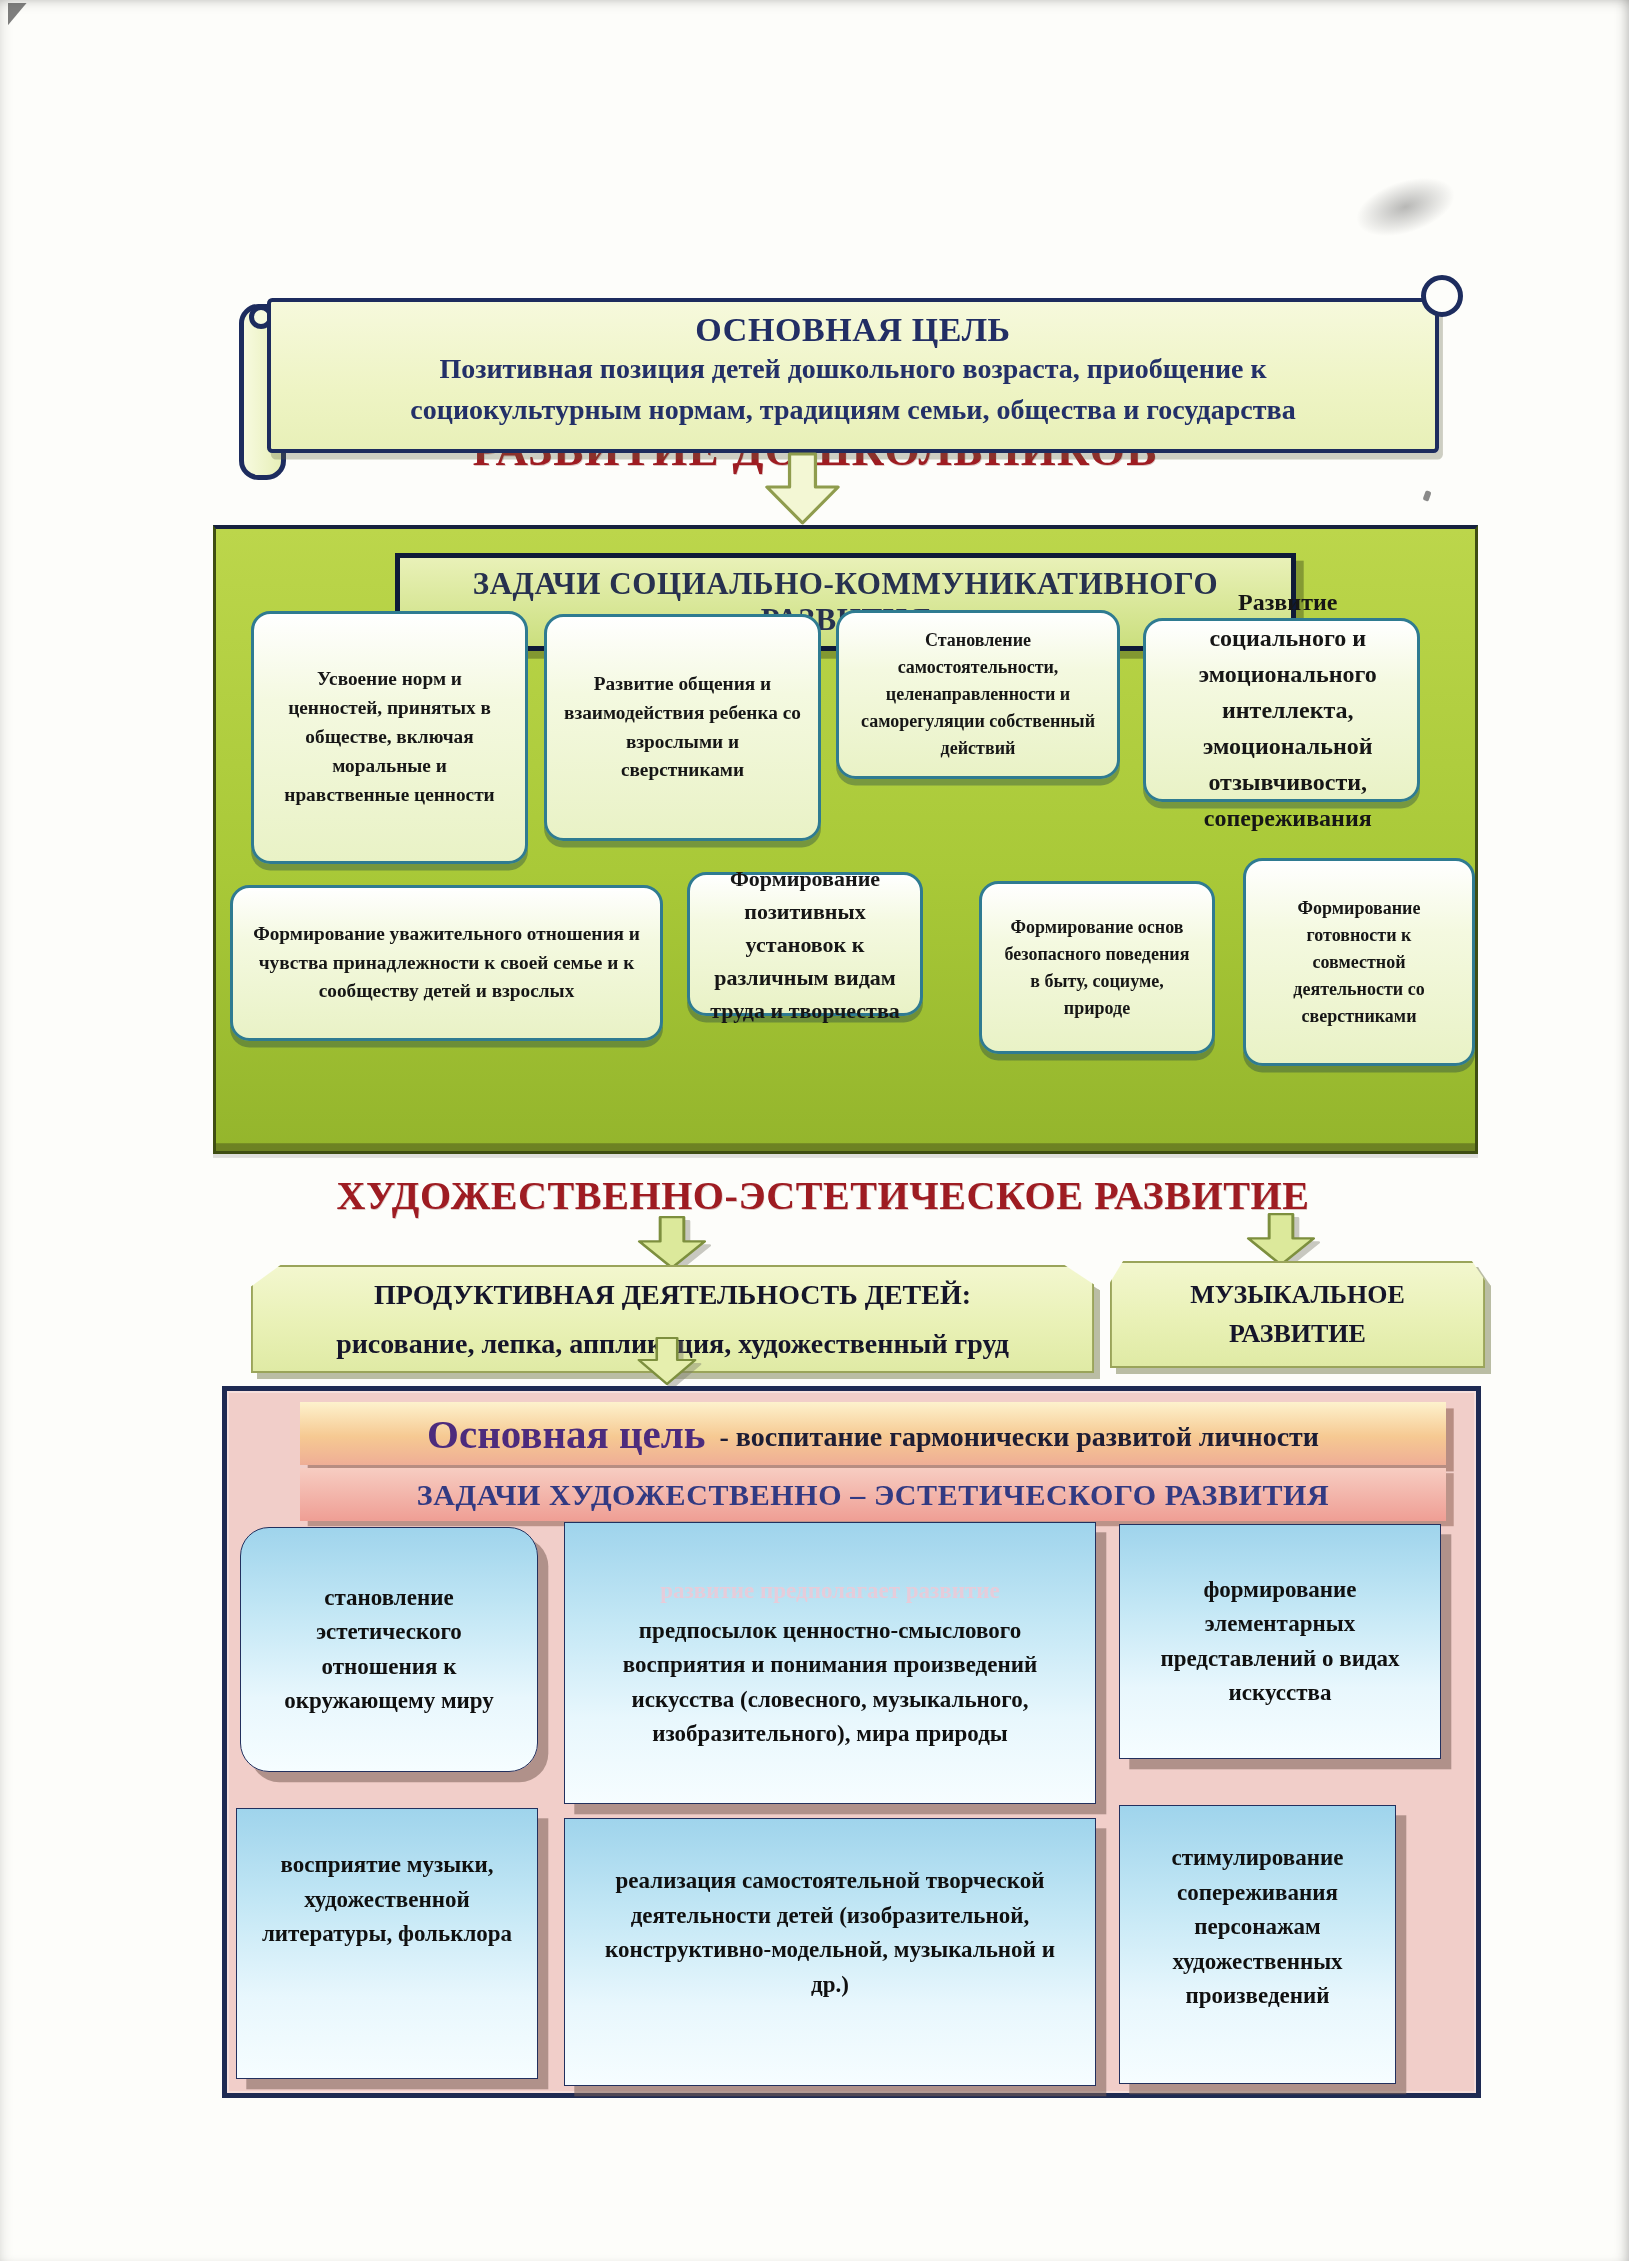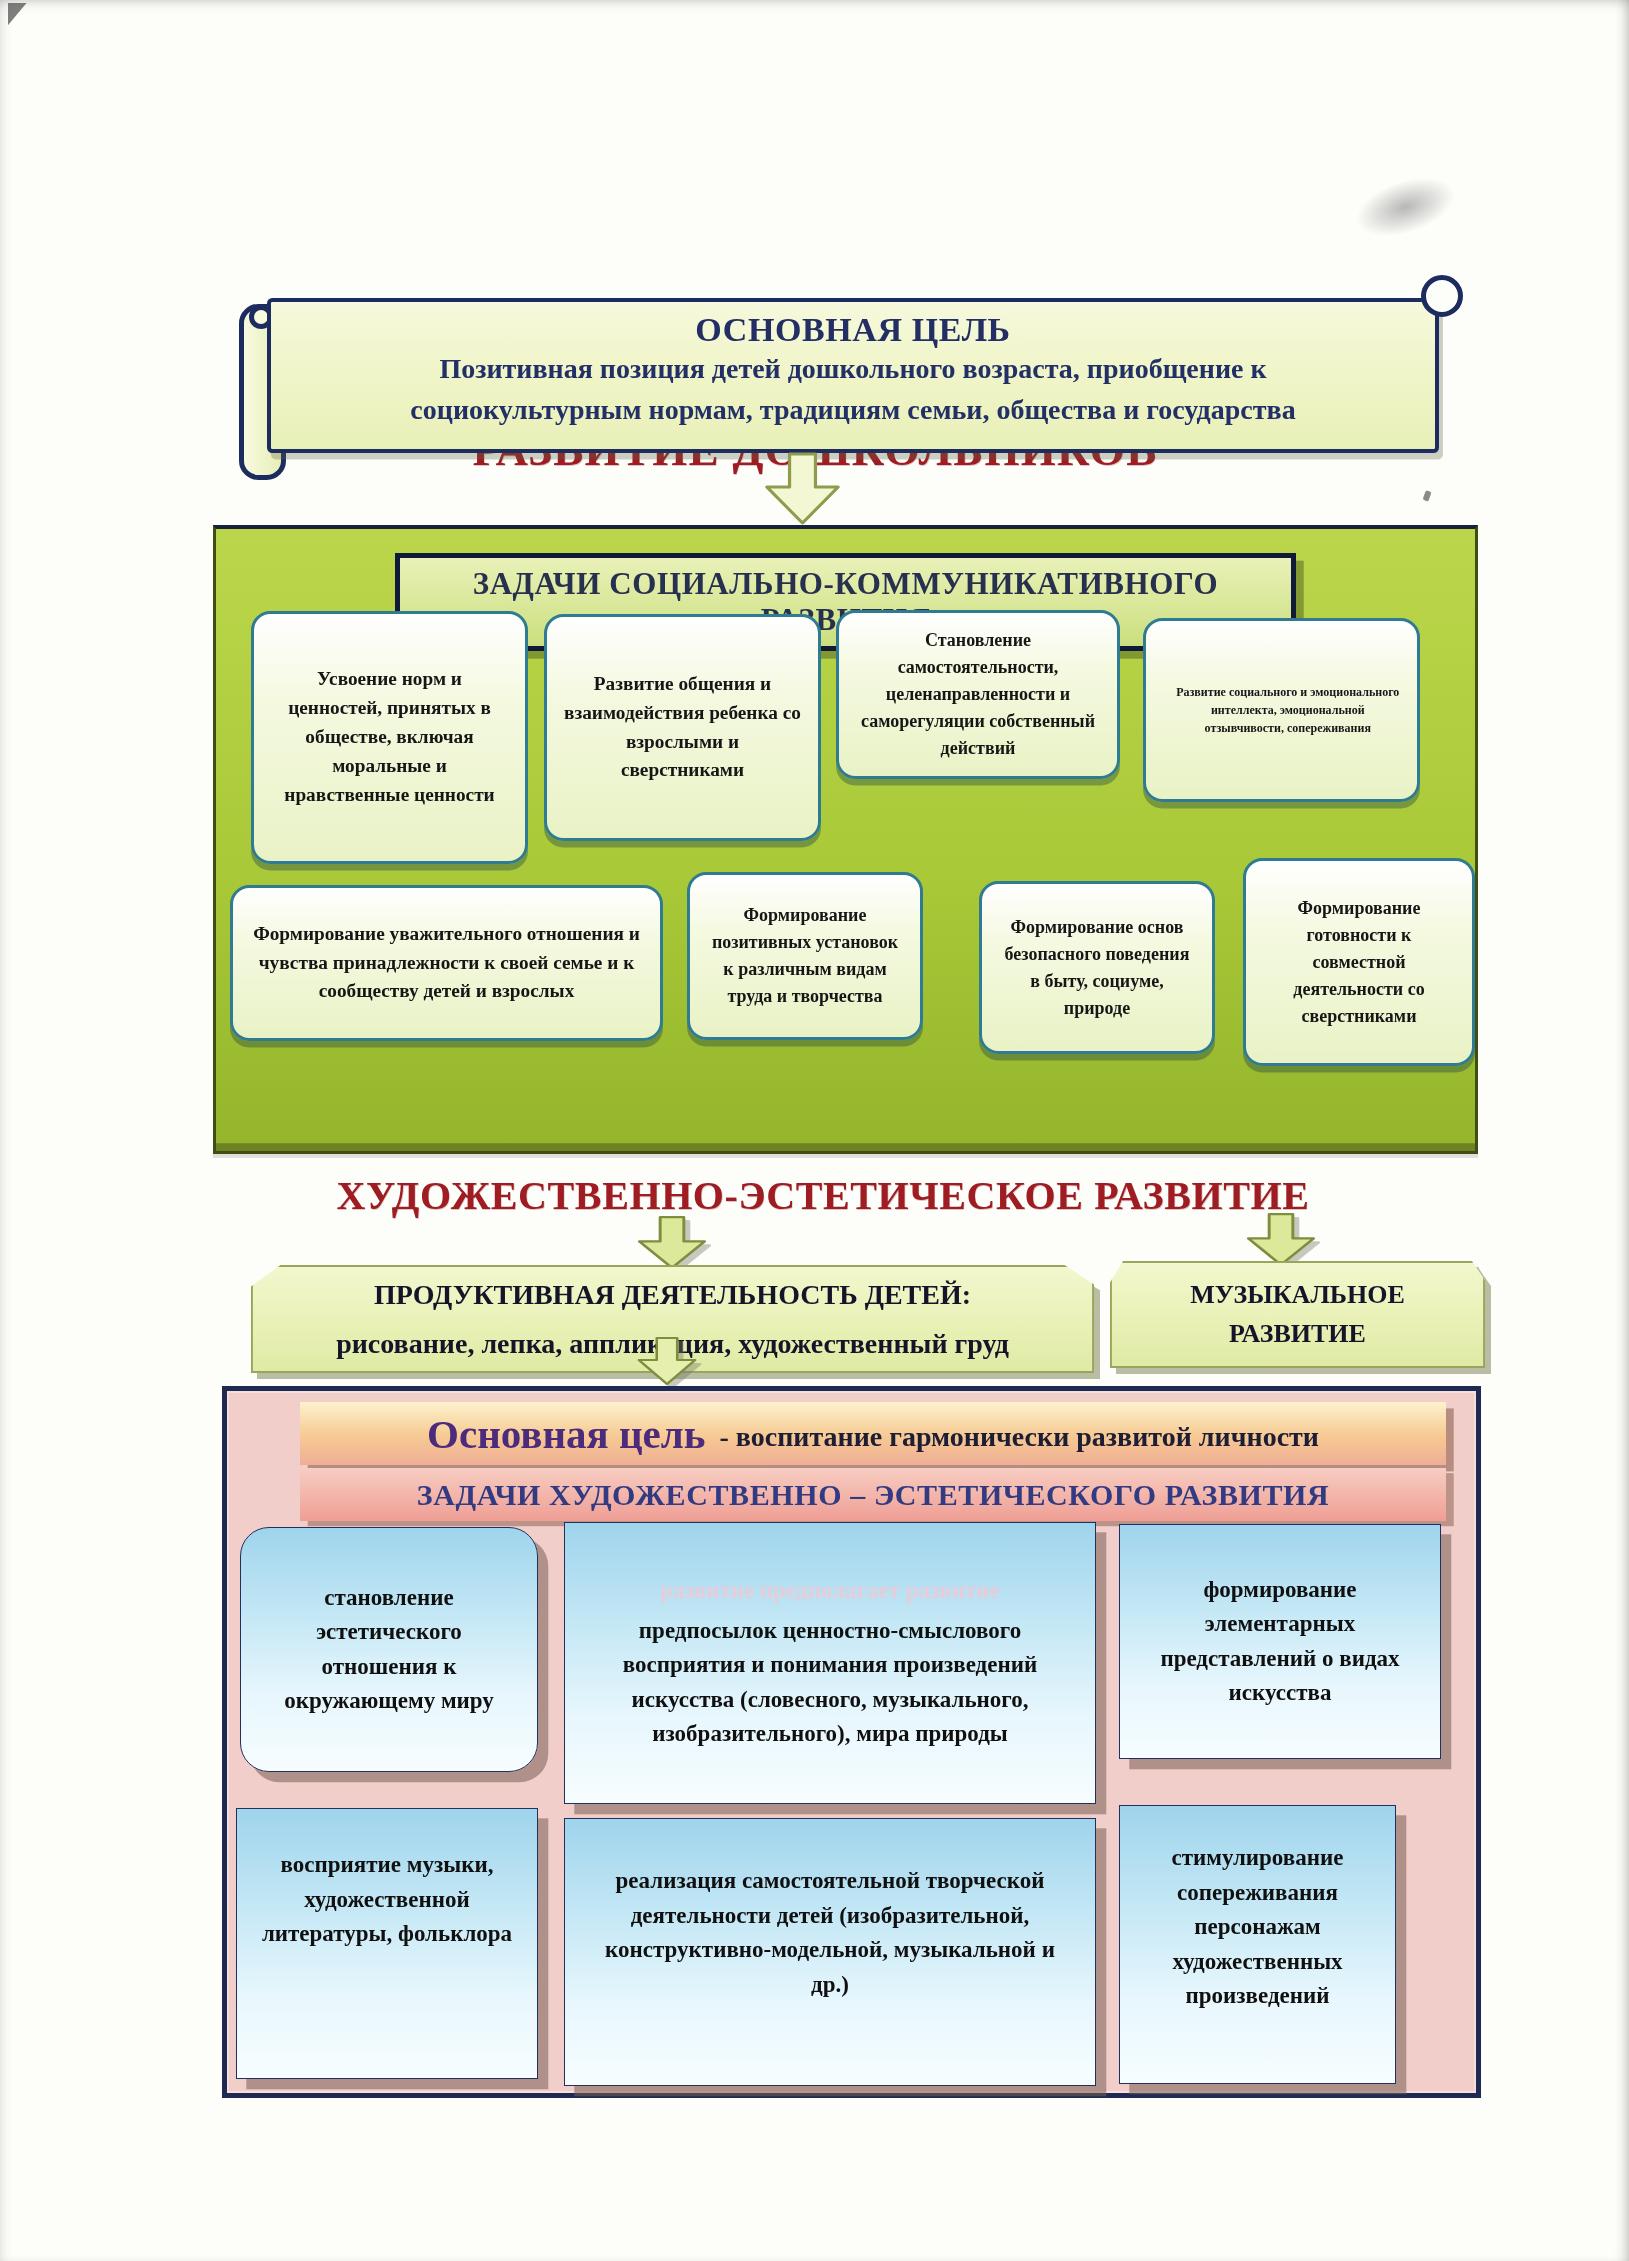--- a/index.html
+++ b/index.html
@@ -157,23 +157,23 @@
       <path d="M34 4 h32 v44 h28 L50 96 L6 48 h28 Z" fill="#f3f7d4" stroke="#8f9c4d" stroke-width="4" stroke-linejoin="round"></path>
     </svg>
   </div>
 
   <div class="abs green-box"></div>
   <div class="abs green-header">ЗАДАЧИ СОЦИАЛЬНО-КОММУНИКАТИВНОГО РАЗВИТИЯ</div>
 
   <div class="gcard" style="left:251px;top:611px;width:277px;height:253px;">Усвоение норм и ценностей, принятых в обществе, включая моральные и нравственные ценности</div>
   <div class="gcard" style="left:544px;top:614px;width:277px;height:227px;text-align:center;">Развитие общения и взаимодействия ребенка со взрослыми и сверстниками</div>
   <div class="gcard" style="left:836px;top:610px;width:284px;height:169px;font-size:18px;">Становление самостоятельности, целенаправленности и саморегуляции собственный действий</div>
-  <div class="gcard" style="left:1143px;top:618px;width:277px;height:184px;font-size:12px;padding-left:28px;">Развитие социального и эмоционального интеллекта, эмоциональной отзывчивости, сопереживания</div>
+  <div class="gcard" style="left:1143px;top:618px;width:277px;height:184px;font-size:24px;padding-left:28px;">Развитие социального и эмоционального интеллекта, эмоциональной отзывчивости, сопереживания</div>
   <div class="gcard" style="left:230px;top:885px;width:433px;height:156px;">Формирование уважительного отношения и чувства принадлежности к своей семье и к сообществу детей и взрослых</div>
-  <div class="gcard" style="left:687px;top:872px;width:236px;height:168px;font-size:18px;">Формирование позитивных установок к различным видам труда и творчества</div>
+  <div class="gcard" style="left:687px;top:872px;width:236px;height:144px;font-size:22px;">Формирование позитивных установок к различным видам труда и творчества</div>
   <div class="gcard" style="left:979px;top:881px;width:236px;height:173px;font-size:18px;">Формирование основ безопасного поведения в быту, социуме, природе</div>
   <div class="gcard" style="left:1243px;top:858px;width:232px;height:208px;font-size:18px;">Формирование готовности к совместной деятельности со сверстниками</div>
 
   <div class="abs section2-title">ХУДОЖЕСТВЕННО-ЭСТЕТИЧЕСКОЕ РАЗВИТИЕ</div>
 
   <div class="abs arrow-shadow" style="left:635px;top:1215px;width:74px;height:55px;">
     <svg class="arrow" width="74" height="55" viewBox="0 0 100 100" preserveAspectRatio="none">
       <path d="M34 4 h32 v44 h28 L50 96 L6 48 h28 Z" fill="#dce99b" stroke="#7d8f3e" stroke-width="4" stroke-linejoin="round"></path>
     </svg>
   </div>

